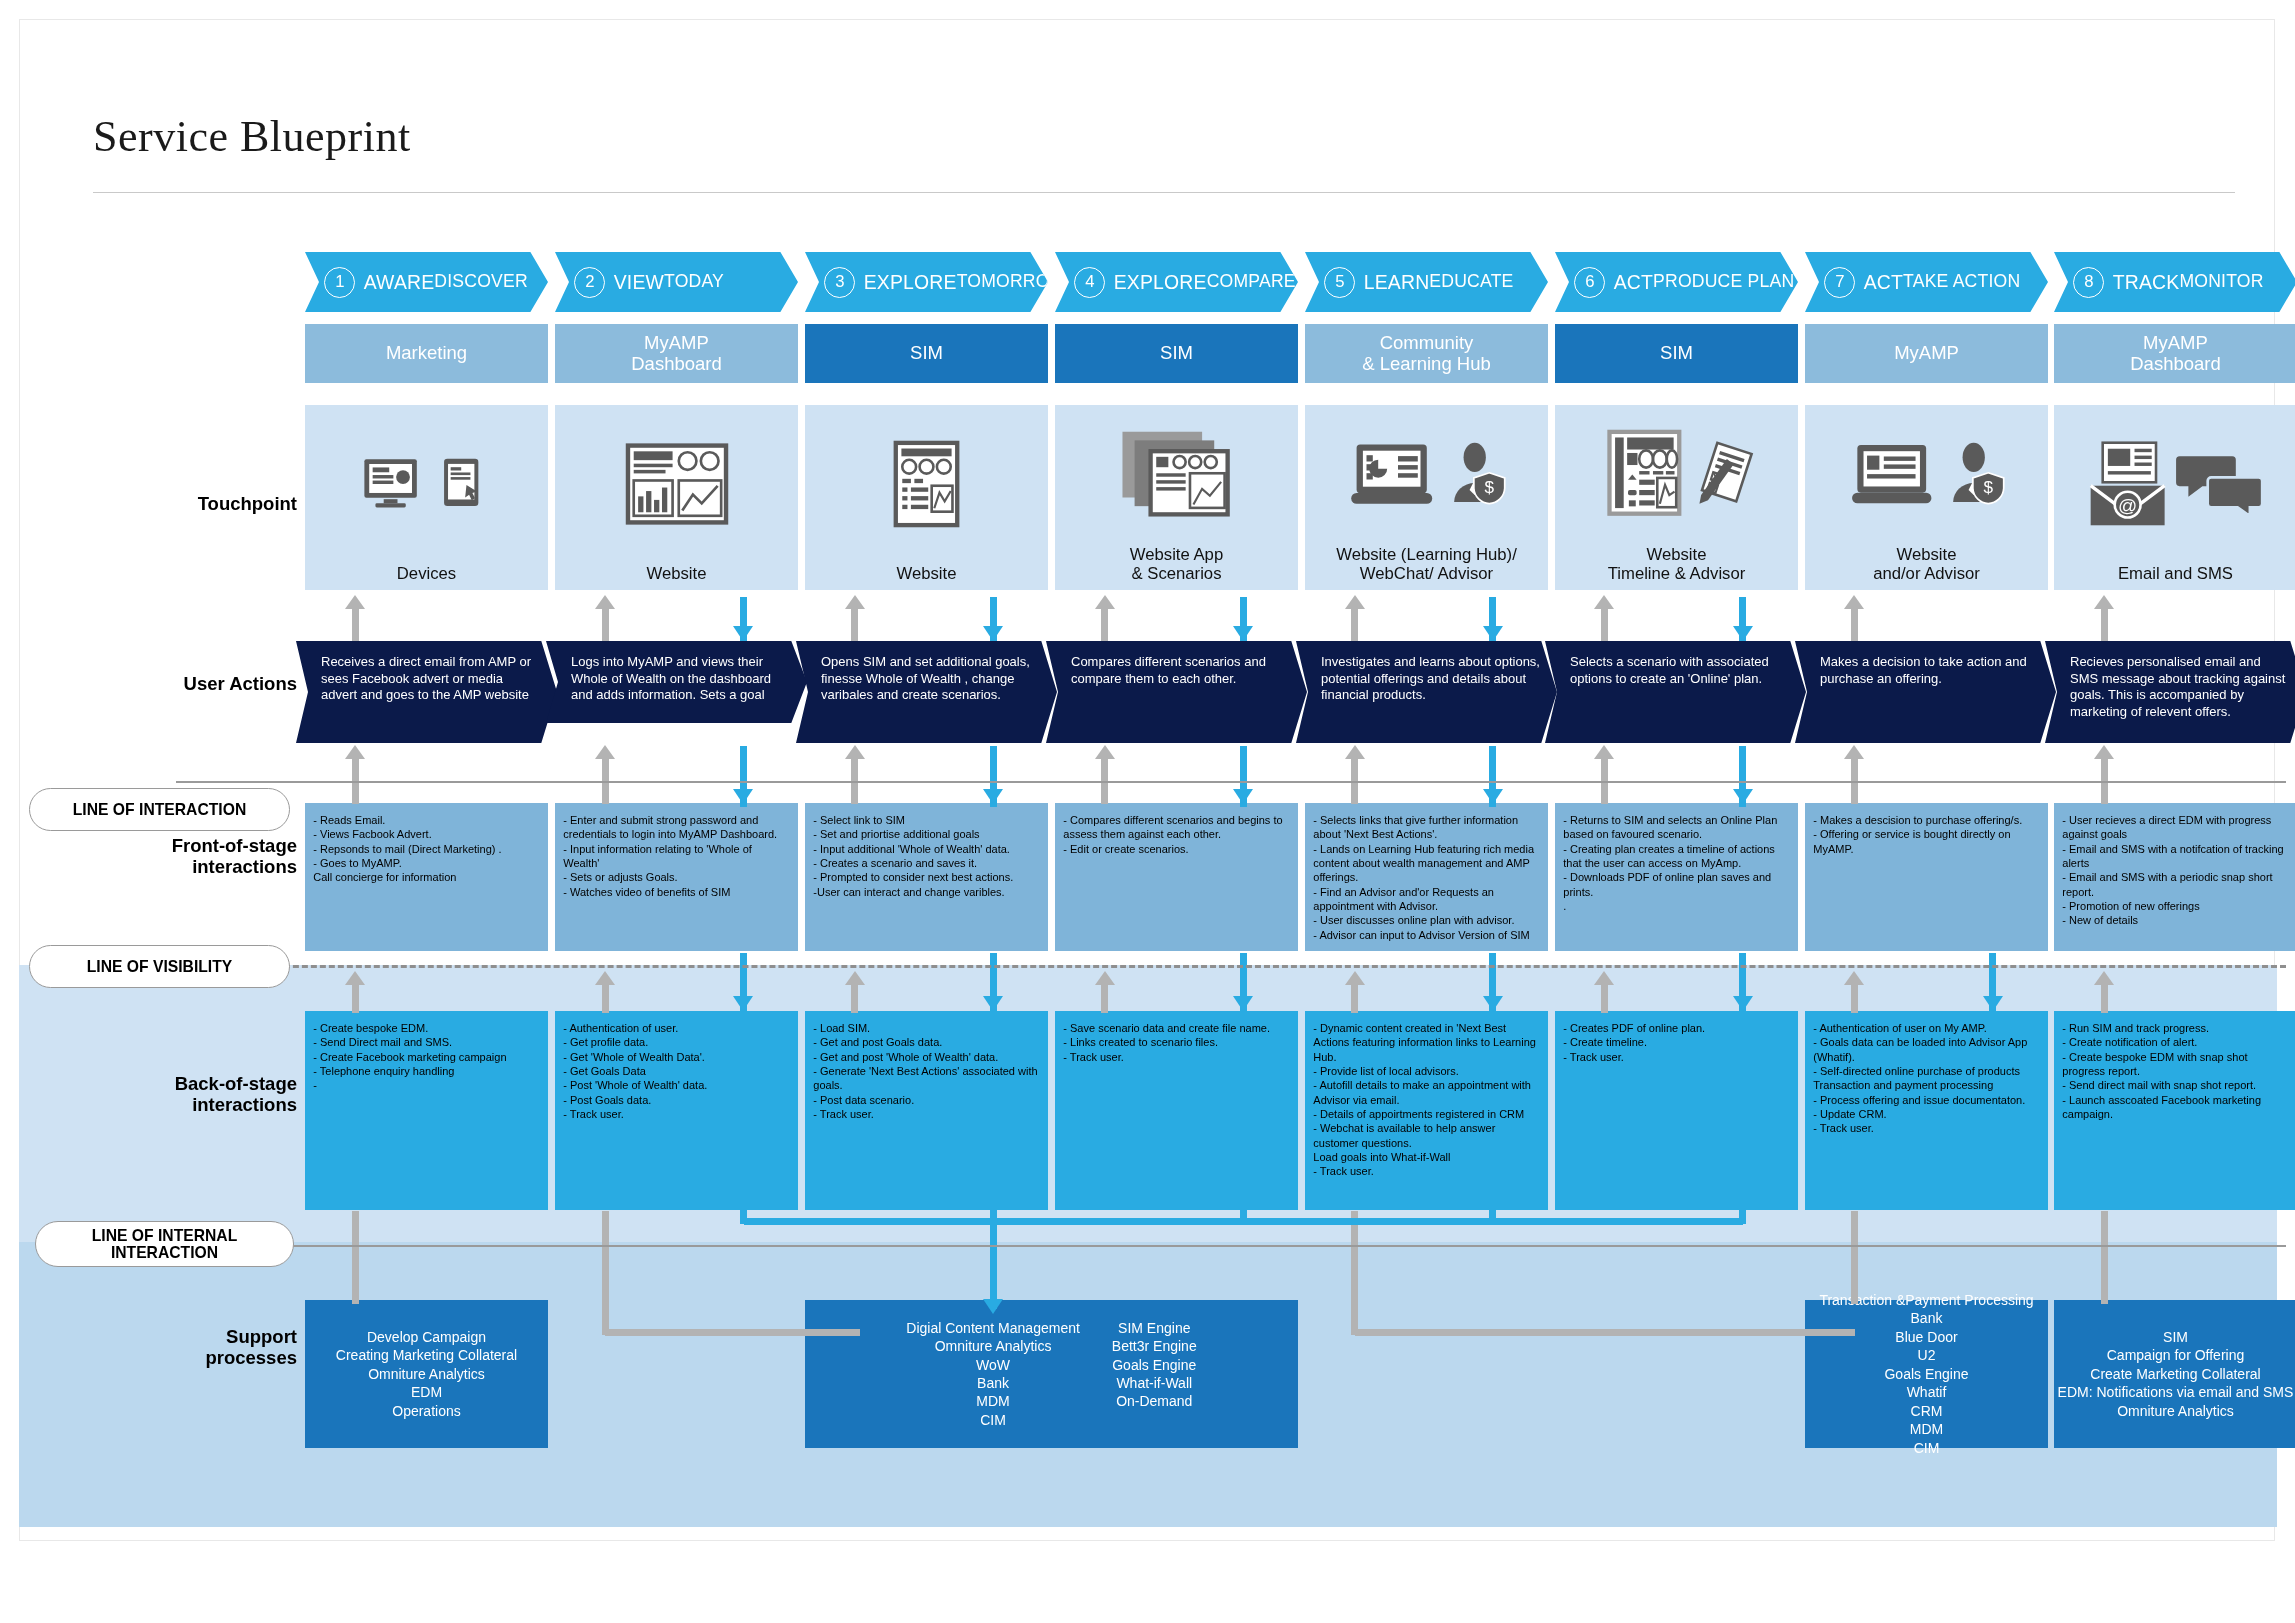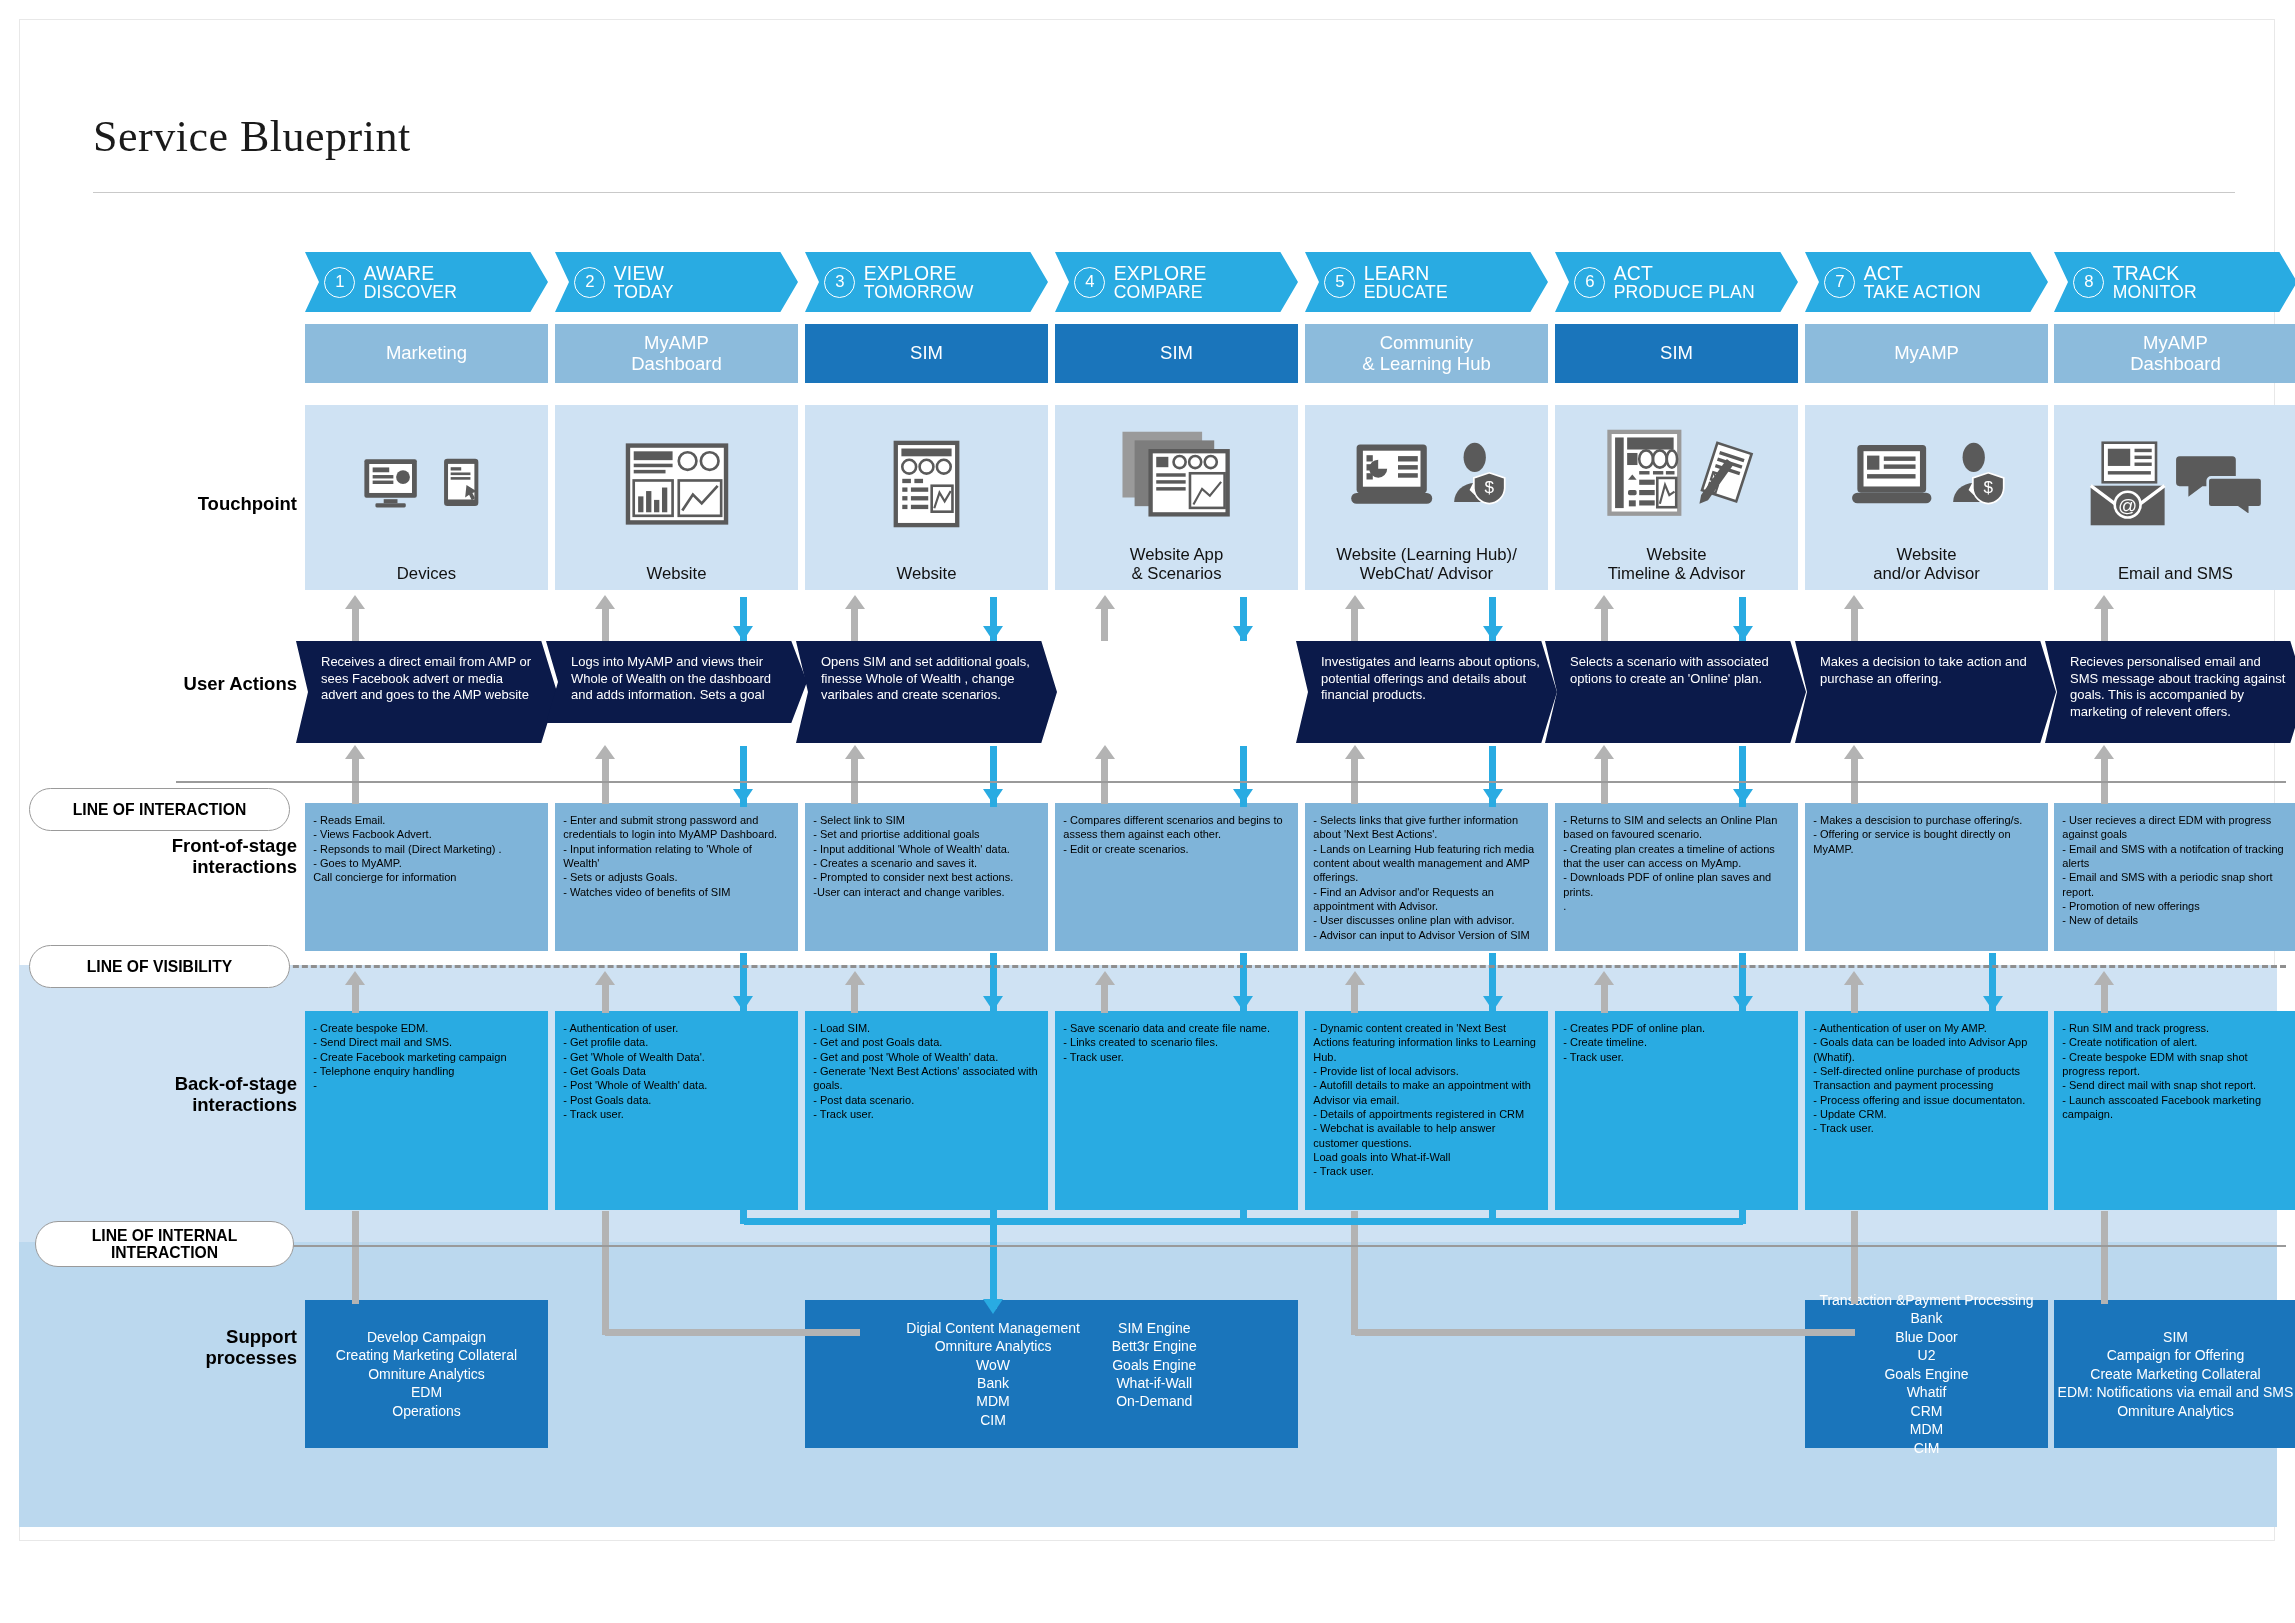--- a/index.html
+++ b/index.html
@@ -13,21 +13,21 @@
   .rowlabel{position:absolute;text-align:right;font-weight:bold;color:#000;font-size:18.5px;line-height:1.15;width:241px;}
 
   
   #grid{position:absolute;left:0;top:0;width:2295px;height:1623px;}
 
   
   .phase{position:absolute;height:60px;color:#fff;background:#29ABE2;
      display:flex;align-items:center;}
   .phase .num{width:29px;height:29px;border:1.4px solid #fff;border-radius:50%;
      display:flex;align-items:center;justify-content:center;font-size:16.7px;margin-left:19.4px;margin-right:8.3px;flex:none;}
-  .phase .txt{display:flex;flex-direction:column;line-height:1.03;}
+  .phase .txt{display:flex;flex-direction:row;line-height:1.03;}
   .phase .t1{font-size:19.4px;letter-spacing:0.2px;}
   .phase .t2{font-size:17.6px;letter-spacing:0.2px;}
 
   
   .channel{position:absolute;height:59px;display:flex;align-items:center;justify-content:center;
      color:#fff;font-size:18.5px;text-align:center;line-height:1.1;}
   .chan-light{background:#8CBBDC;}
   .chan-dark{background:#1A75BB;}
 
   
@@ -260,20 +260,21 @@
             <rect x="41" y="50" width="34" height="4" fill="#5a5a5a"></rect>
             <rect x="41" y="58" width="34" height="4" fill="#5a5a5a"></rect>
             <rect x="41" y="66" width="34" height="4" fill="#5a5a5a"></rect>
             <rect x="80" y="50" width="40" height="40" fill="none" stroke="#5a5a5a" stroke-width="3"></rect>
             <polyline points="84,86 94,68 103,76 116,60" fill="none" stroke="#5a5a5a" stroke-width="2.5"></polyline>
           </svg></span>
       </div>
       <div class="tlabel" style="white-space:pre-line;padding-bottom:6.5px;">Website  App
 &amp; Scenarios</div>
     </div>
+    <div class="uact" style="left: 1046px; top: 641px; width: 261px; height: 102px;">Compares different scenarios and compare them to each other.</div>
     <div class="fbox" style="left: 1055px; top: 803px; width: 243px; height: 148px;">
       <ul class="ticks">
         <li>- Compares different scenarios and begins to assess them against each other.</li>
         <li>- Edit or create scenarios.</li>
       </ul>
     </div>
     <div class="bbox" style="left: 1055px; top: 1011px; width: 243px; height: 199px;">
       <ul class="ticks">
         <li>- Save scenario data and create file name.</li>
         <li>- Links created to scenario files.</li>

